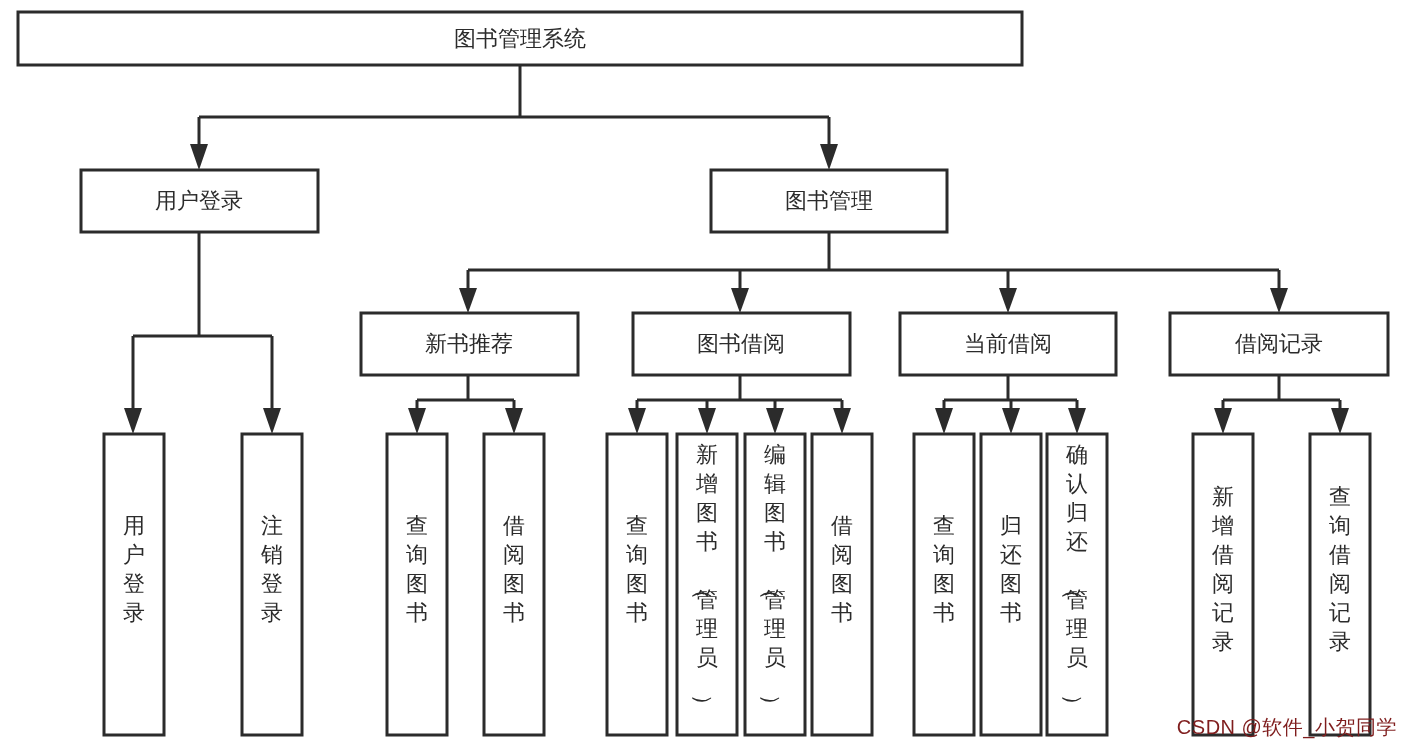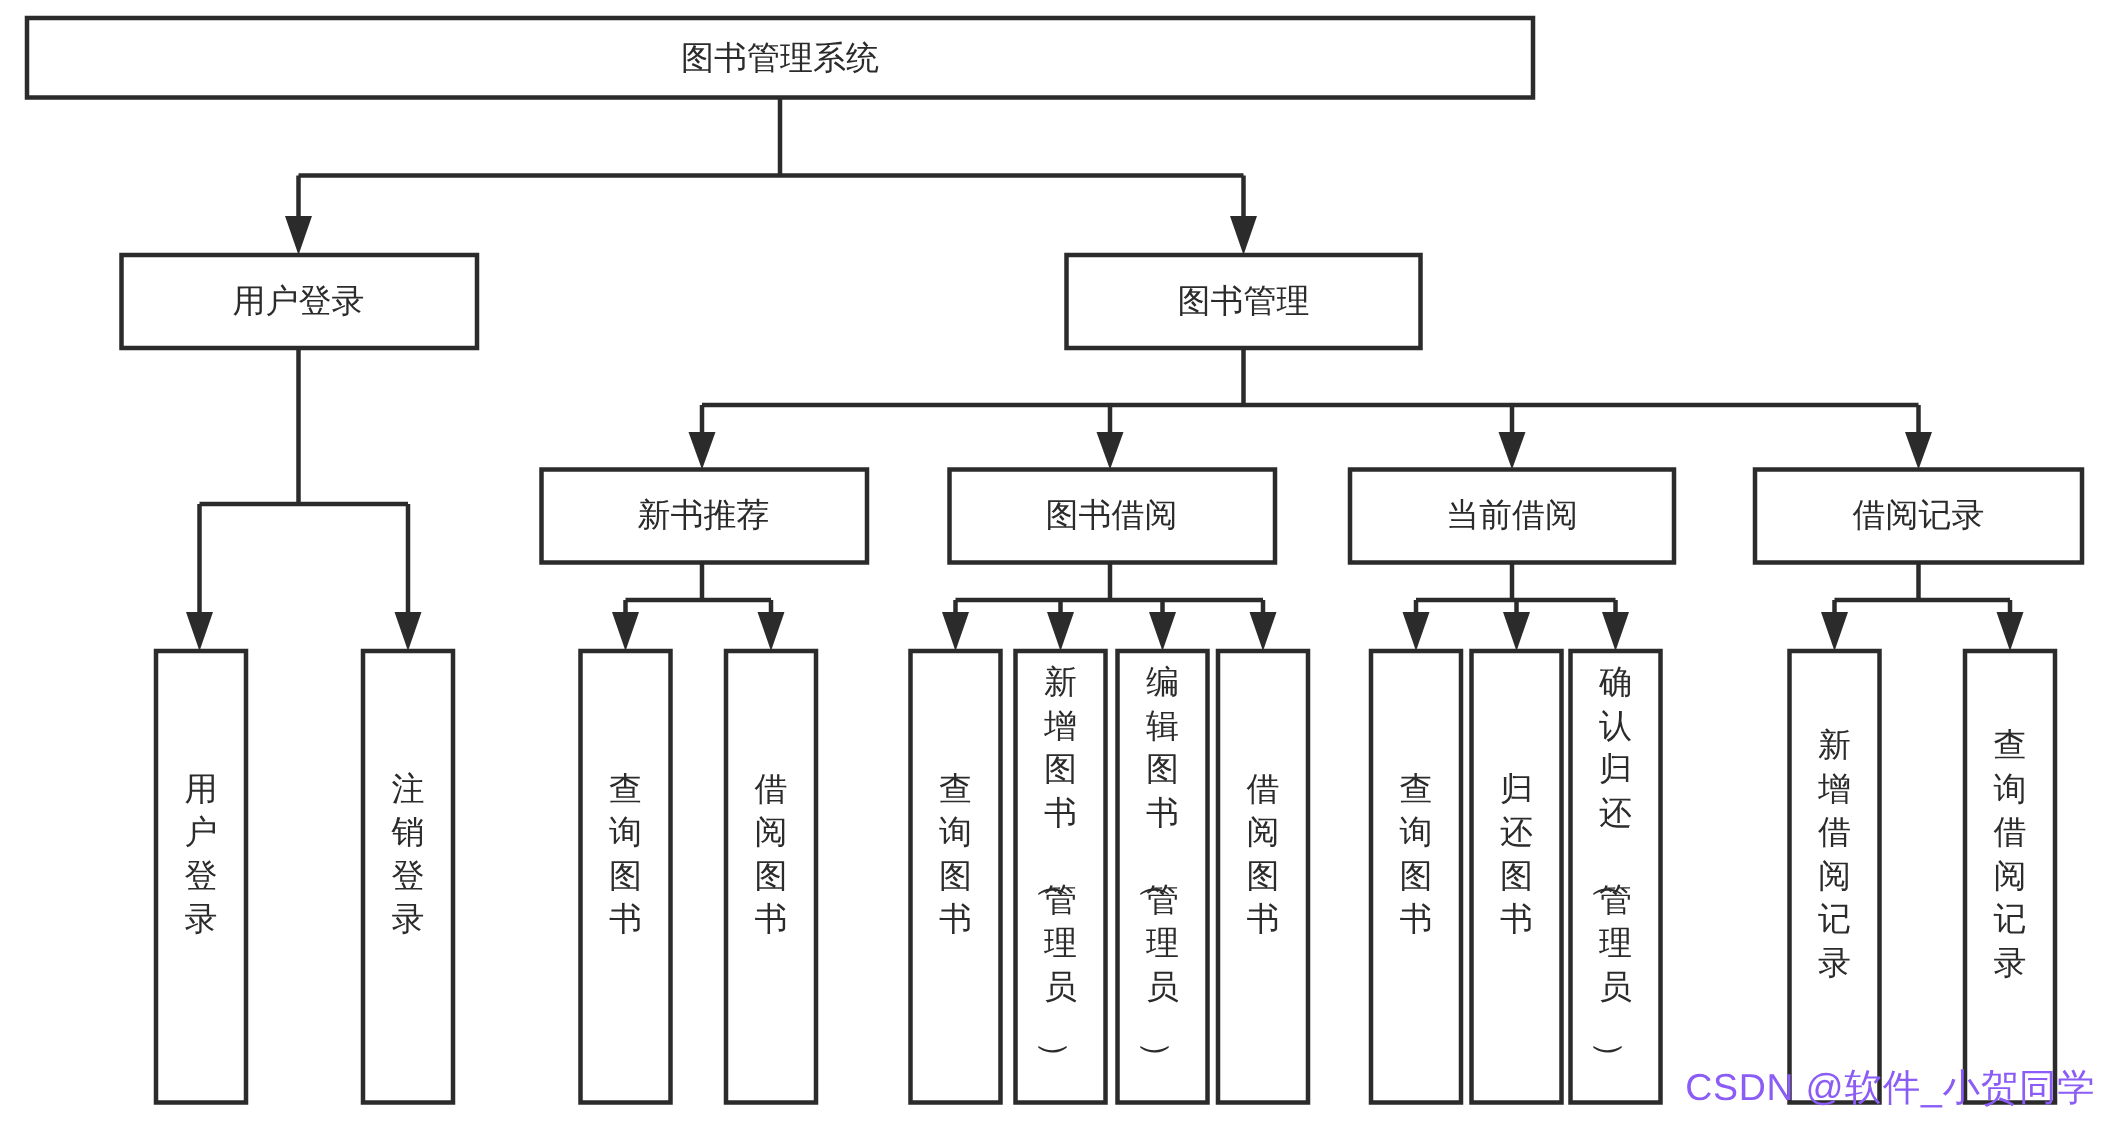--- a/index.html
+++ b/index.html
@@ -52,22 +52,22 @@
     font-family: "Liberation Sans", "DejaVu Sans", sans-serif;
     font-size: 22px;
     fill: #2b2b2b;
     text-anchor: middle;
   }
   .watermark {
     position: absolute;
     right: 8px;
     bottom: 6px;
     font-family: "Liberation Sans", "DejaVu Sans", sans-serif;
-    font-size: 25px;
-    color: #8b5cf6;
+    font-size: 20px;
+    color: #7f1d1d;
     white-space: nowrap;
     letter-spacing: 0.5px;
     pointer-events: none;
     text-align: right;
   }
 </style>
 </head>
 <body>
 
 <div id="diagram-root">

